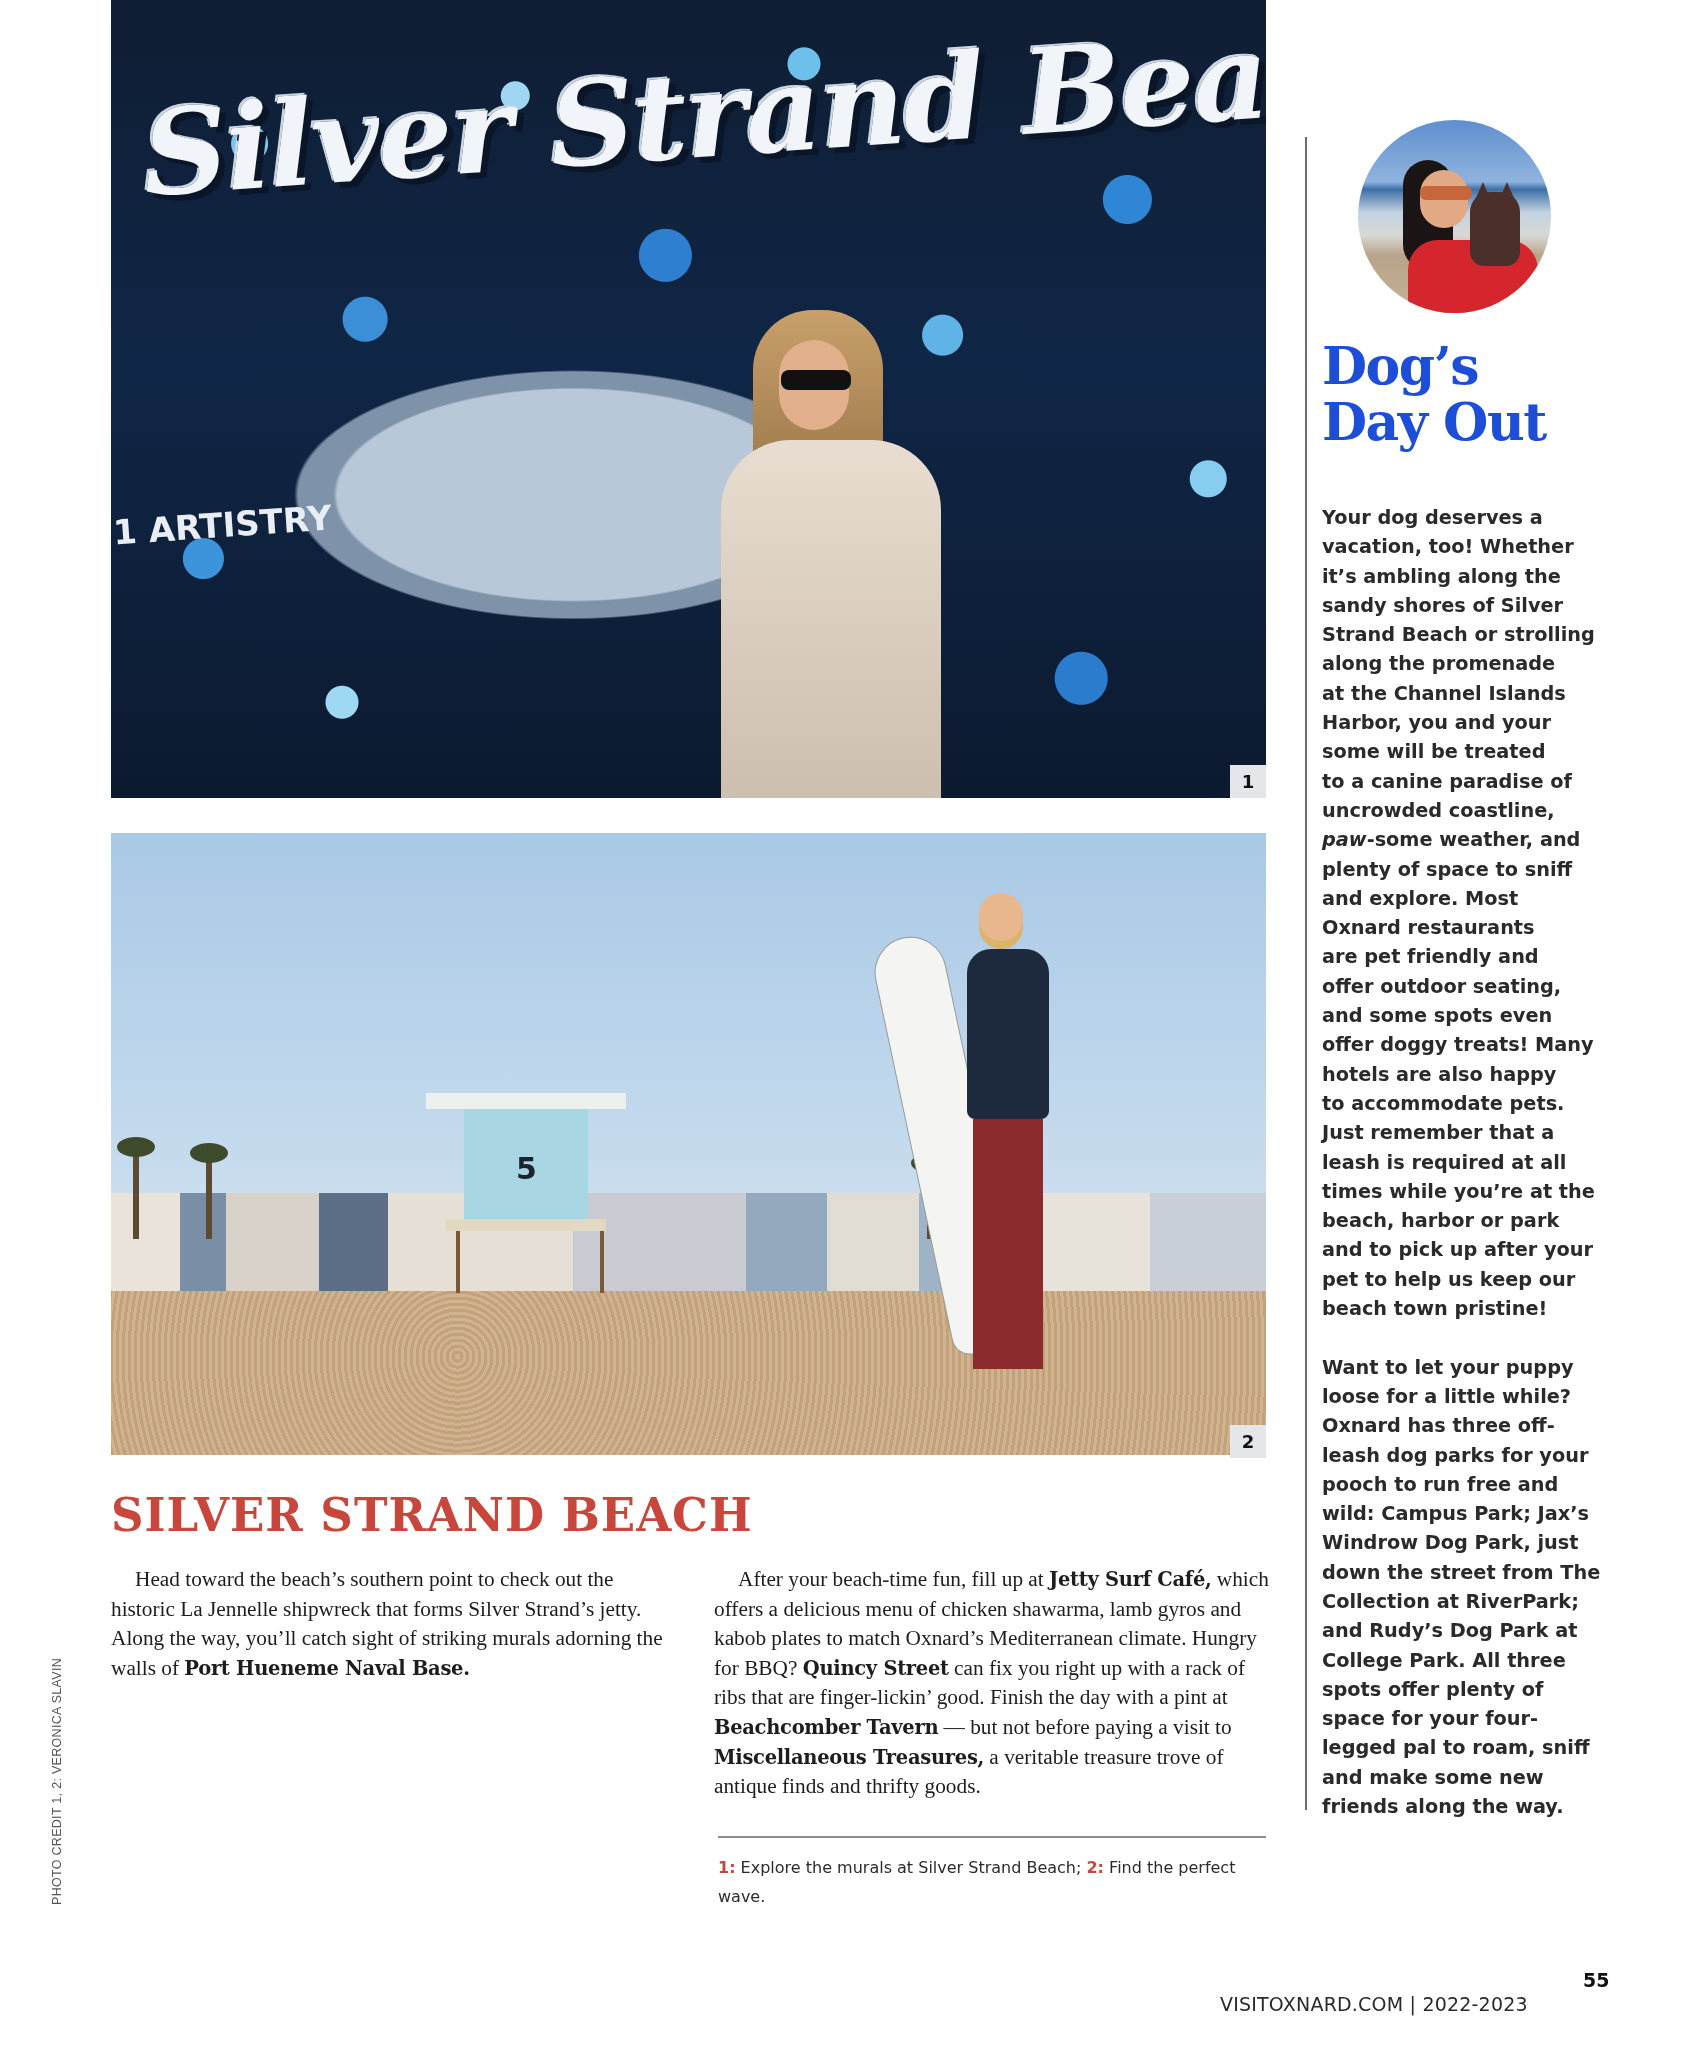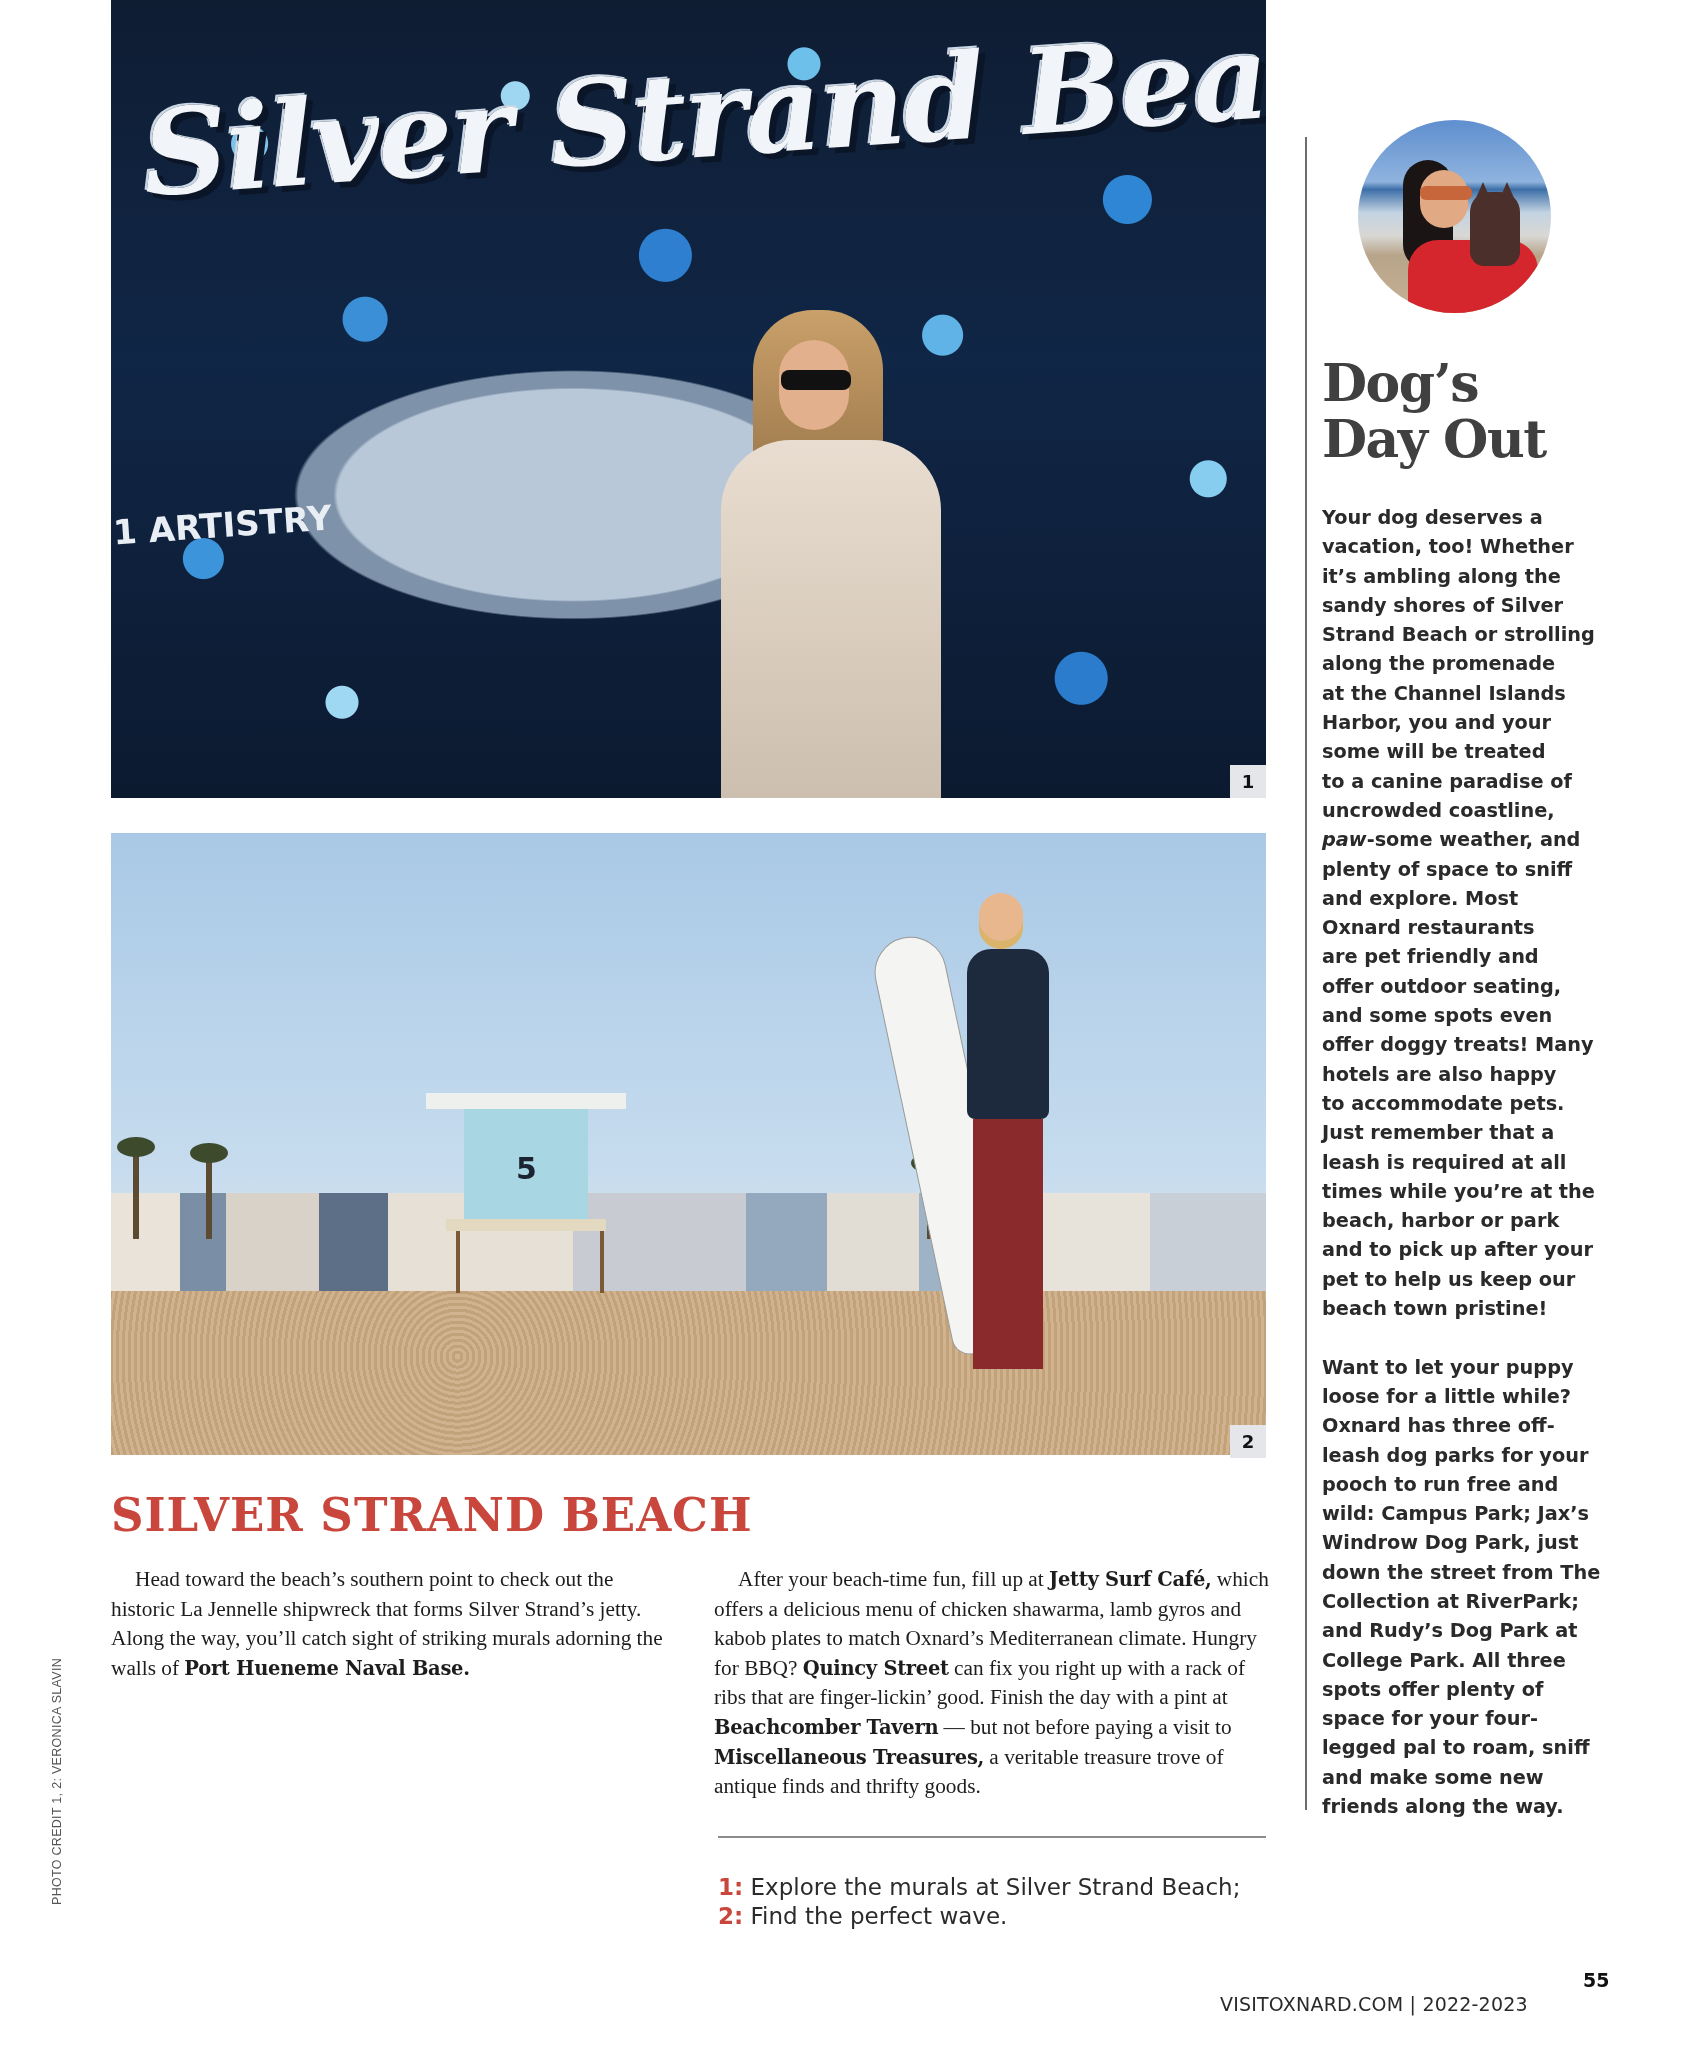--- a/index.html
+++ b/index.html
@@ -58,38 +58,38 @@
   
   .headline { left:111px; top:1488px; font-family:"DejaVu Serif", serif; font-weight:bold; font-size:46px; color:#c9463c; letter-spacing:1px; white-space:nowrap; transform:scaleX(0.98); transform-origin:left; }
   .col { top:1565px; width:560px; font-size:21.3px; line-height:29.6px; color:#1d1d1d; }
   .col p { margin:0; }
   .col p.indent { text-indent:24px; }
   .col b { font-family:"DejaVu Serif", serif; font-weight:bold; font-size:19.5px; letter-spacing:-0.3px; }
   #col-left { left:111px; }
   #col-right { left:714px; }
 
   .caption-rule { left:718px; top:1836px; width:548px; height:2px; background:#8c8c8c; }
-  .caption { left:718px; top:1853px; width:540px; font-family:"DejaVu Sans", sans-serif; font-size:23px; line-height:29px; color:#2b2b2b;margin-top:20px; }
+  .caption { left:718px; top:1853px; width:540px; font-family:"DejaVu Sans", sans-serif; font-size:16px; line-height:29px; color:#2b2b2b; }
   .caption .num { color:#c9463c; font-weight:bold; }
 
   .credit { left:50px; top:1905px; transform:rotate(-90deg); transform-origin:left top; font-family:"Liberation Sans", sans-serif; font-size:12.5px; color:#555; white-space:nowrap; letter-spacing:0.3px; }
 
   
   .divider { left:1305px; top:137px; width:2px; height:1673px; background:#6d6d6d; }
   .avatar { left:1358px; top:120px; width:193px; height:193px; border-radius:50%; overflow:hidden;
     background: linear-gradient(180deg, #5f8fcf 0%, #8fb3de 32%, #3d6fa8 36%, #c3d3e2 48%, #d8d8d4 60%, #b8a48a 70%, #c6b195 100%); }
   .avatar .hair { position:absolute; left:45px; top:40px; width:50px; height:110px; background:#1a1414; border-radius:25px; }
   .avatar .face { position:absolute; left:62px; top:50px; width:48px; height:58px; background:#e2a985; border-radius:24px; }
   .avatar .sun { position:absolute; left:62px; top:66px; width:52px; height:14px; background:#c7663a; border-radius:6px; }
   .avatar .body { position:absolute; left:50px; top:120px; width:130px; height:80px; background:#d6262d; border-radius:30px 30px 0 0; }
   .avatar .dog { position:absolute; left:112px; top:72px; width:50px; height:74px; background:#4a2f2a; border-radius:20px 20px 14px 14px; }
   .avatar .dog::before { content:""; position:absolute; left:6px; top:-10px; width:0; height:0; border-left:7px solid transparent; border-right:7px solid transparent; border-bottom:16px solid #4a2f2a; }
   .avatar .dog::after { content:""; position:absolute; left:30px; top:-10px; width:0; height:0; border-left:7px solid transparent; border-right:7px solid transparent; border-bottom:16px solid #4a2f2a; }
 
-  .side-title { left:1322px; top:355px; font-family:"DejaVu Serif", serif; font-weight:bold; font-size:52px; line-height:56px; color:#404040; letter-spacing:-1.5px; }
+  .side-title { left:1322px; top:338px; font-family:"DejaVu Serif", serif; font-weight:bold; font-size:52px; line-height:56px; color:#1d4ed8; letter-spacing:-1.5px; }
   .side-body { left:1322px; top:503px; width:285px; font-family:"DejaVu Sans", sans-serif; font-size:19.3px; line-height:29.3px; color:#2a2a2a;font-weight:bold; }
   .side-body p { margin:0 0 29.3px 0; }
   .side-body .line { display:block; white-space:nowrap; }
 
   .footer { left:1220px; top:1969px; font-family:"DejaVu Sans", sans-serif; font-size:19px; color:#2a2a2a; letter-spacing:0.2px; white-space:nowrap;margin-top:24px; }
   .pagenum { left:1583px; top:1969px; font-family:"DejaVu Sans", sans-serif; font-weight:bold; font-size:19px; color:#111; }
 </style>
 </head>
 <body>
 

